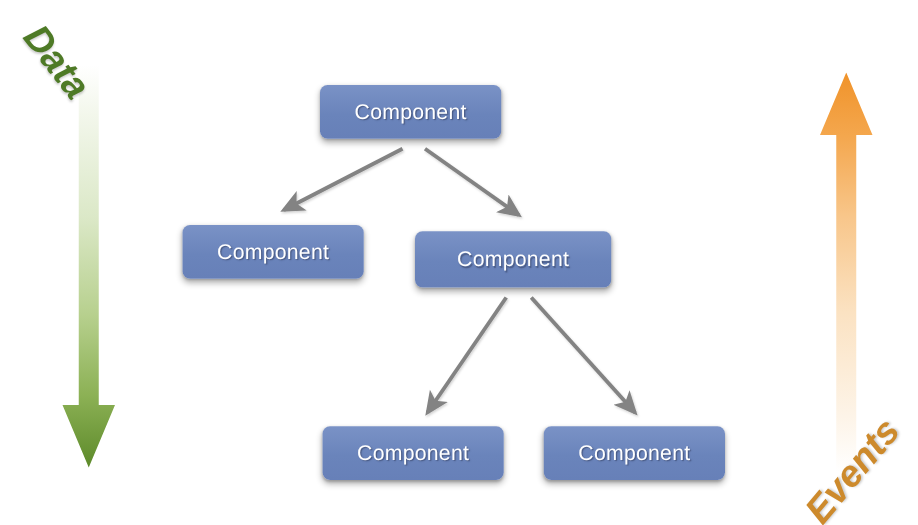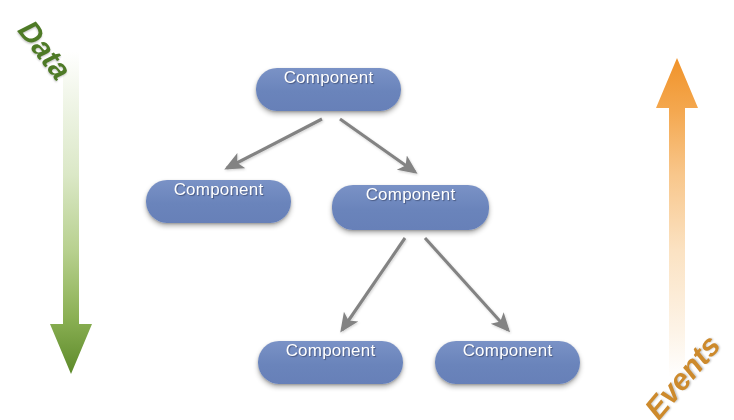--- a/index.html
+++ b/index.html
@@ -23,24 +23,24 @@
     top: 0;
     width: 734px;
     height: 420px;
   }
 
   
   .node {
     position: absolute;
     box-sizing: border-box;
     display: flex;
-    align-items: flex-start;
+    align-items: center;
     justify-content: center;
     background: linear-gradient(180deg, #7a92c6 0%, #6a84bb 55%, #6780b8 100%);
-    border-radius: 21px;
+    border-radius: 6px;
     box-shadow: 0 3px 5px rgba(0,0,0,0.30), 0 1px 2px rgba(0,0,0,0.18);
   }
   .node .label {
     color: #ffffff;
     font-size: 17px;
     font-weight: 400;
     letter-spacing: 0.2px;
     text-shadow: 1px 1px 1px rgba(40,50,80,0.55);
     white-space: nowrap;
     font-family: "Liberation Sans", sans-serif;

